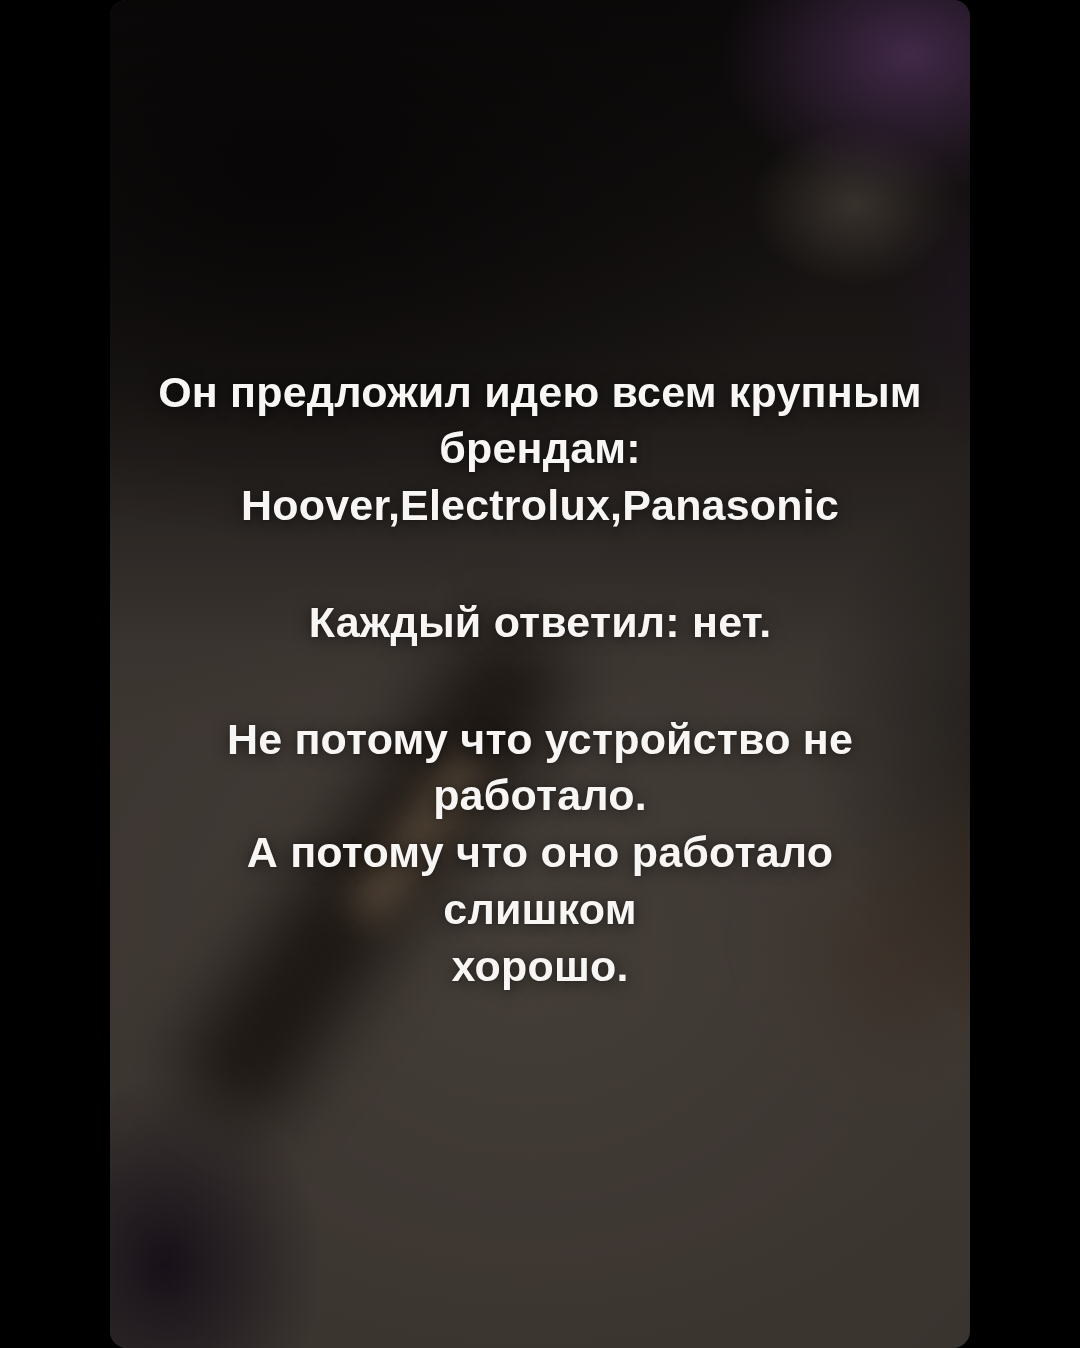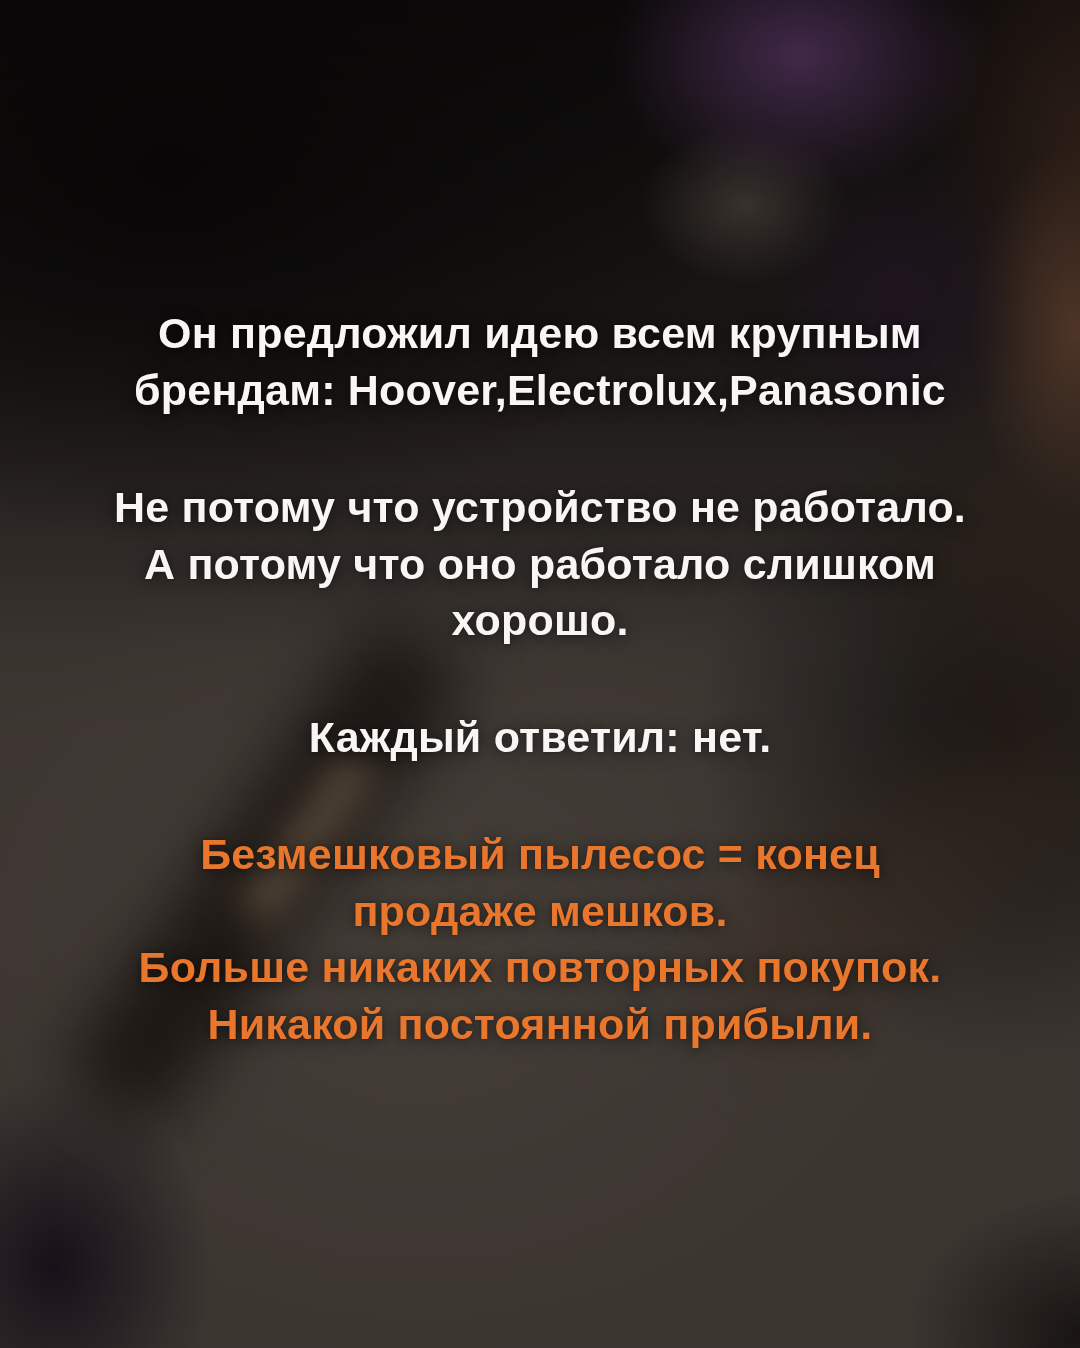--- a/index.html
+++ b/index.html
@@ -2,26 +2,27 @@
 <html style="--text-color: #f8f6f4; --accent-color: #e8762d;"><head>
 <meta charset="utf-8">
 <style>
   html, body {
     margin: 0;
     padding: 0;
     background: #000;
   }
   .canvas {
     position: relative;
-    width: 1080px;
+    width: 860px;
     height: 1348px;
     margin: 0 auto;
     overflow: hidden;
     background: #0f172a;
     font-family: "Liberation Sans", "DejaVu Sans", sans-serif;
+    border-radius: 17px;
   }
 
   
   .bg {
     position: absolute;
     inset: 0;
     background:
       
       radial-gradient(ellipse 270px 200px at 800px 55px,  rgba(82,51,92,0.88), rgba(82,51,92,0) 70%),
       radial-gradient(ellipse 180px 220px at 900px 300px, rgba(38,24,40,0.75), rgba(38,24,40,0) 72%),
@@ -105,23 +106,19 @@
 
   <div class="bg"></div>
   <div class="shape stick-shadow"></div>
   <div class="shape stick-highlight"></div>
   <div class="shape leg-shadow"></div>
   <div class="overlay"></div>
 
   <div class="content">
     <p>Он предложил идею всем крупным
 брендам: Hoover,Electrolux,Panasonic</p>
+    <p>Каждый ответил: нет.</p>
     <p>Не потому что устройство не работало.
 А потому что оно работало слишком
 хорошо.</p>
-    <p>Каждый ответил: нет.</p>
-    <p class="accent">Безмешковый пылесос = конец
-продаже мешков.
-Больше никаких повторных покупок.
-Никакой постоянной прибыли.</p>
   </div>
 
 </div>
 
 </body></html>

